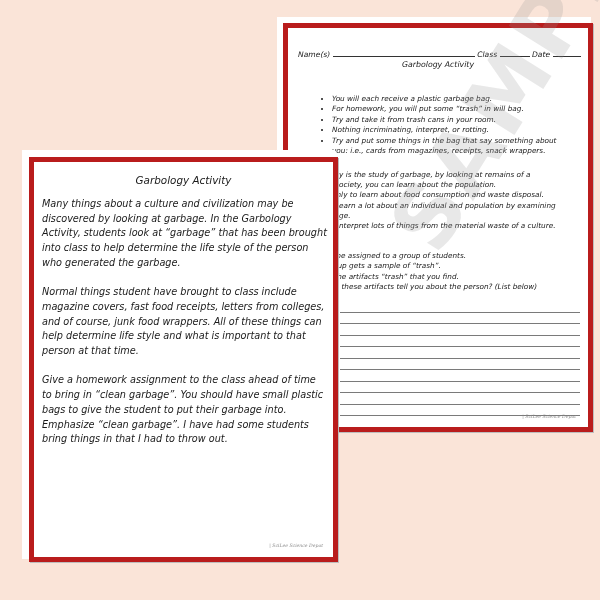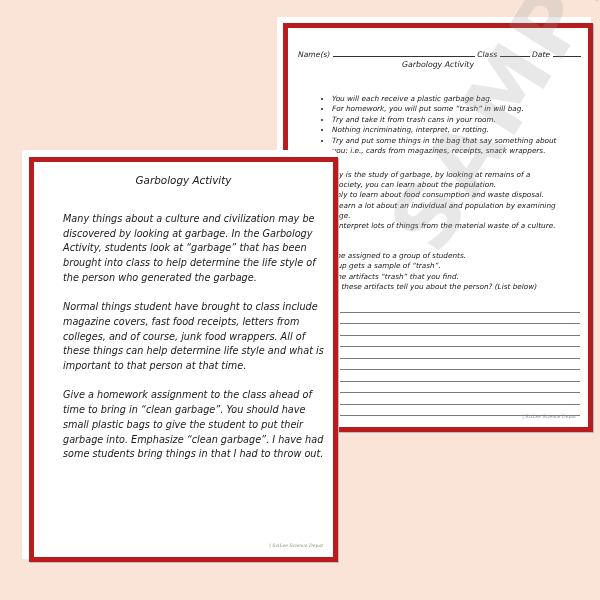--- a/index.html
+++ b/index.html
@@ -30,21 +30,21 @@
     position:absolute; left:370px; top:215px; font-size:86px; font-weight:bold;
     color:rgba(150,150,150,0.22); transform:rotate(-58deg); transform-origin:left top;
     letter-spacing:4px; white-space:nowrap; pointer-events:none;
     font-family:"DejaVu Sans", sans-serif;
   }
 
   
   #front { left:22px; top:150px; width:313px; height:409px; }
   #front .frame { left:7px; top:7px; width:299px; height:395px; }
   .front-title { position:absolute; left:0; right:0; top:12px; text-align:center; font-size:10.4px; }
-  .front-body { position:absolute; left:8px; right:6px; top:50px; font-size:9.7px; line-height:14.7px;margin-left:21px; }
+  .front-body { position:absolute; left:8px; right:6px; top:35px; font-size:9.7px; line-height:14.7px; }
   .front-body p { margin:0 0 14.7px 0; }
 </style>
 </head>
 <body>
 
 <div class="sheet" id="back">
   <div class="frame">
     <div class="hdr-row">
       <span>Name(s)</span>
       <span class="blank" style="width:142px"></span>

